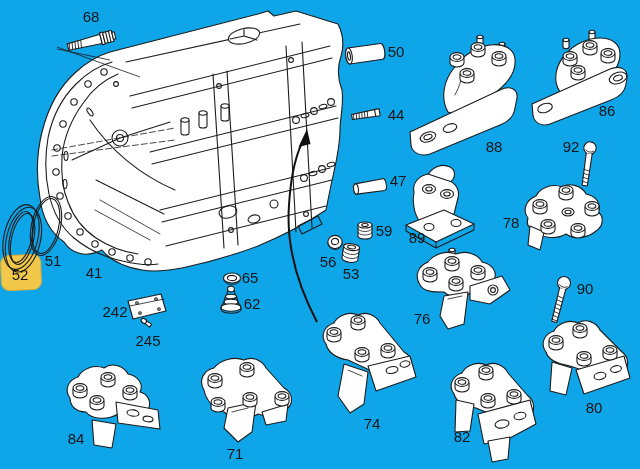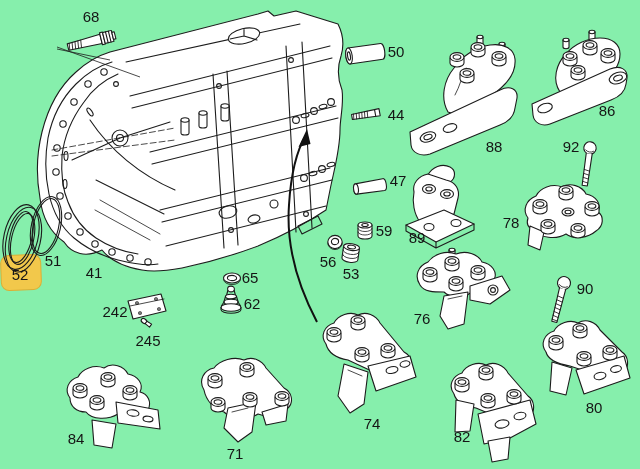--- a/index.html
+++ b/index.html
@@ -1,16 +1,16 @@
 <!DOCTYPE html>
 <html><head>
 <meta charset="utf-8">
 <style>
   html,body{margin:0;padding:0;background:#ffffff;}
-  .stage{position:relative;width:640px;height:469px;background:#86efac;overflow:hidden;
+  .stage{position:relative;width:640px;height:469px;background:#0ea5e9;overflow:hidden;
          font-family:"Liberation Sans",sans-serif;}
   svg{display:block;}
   svg .ln{stroke:#1c1c1c;stroke-width:1.1;fill:none;stroke-linecap:round;stroke-linejoin:round;}
   svg .fw{stroke:#1c1c1c;stroke-width:1.1;fill:#ffffff;stroke-linejoin:round;}
   svg .thin{stroke:#1c1c1c;stroke-width:0.8;fill:none;}
   svg text{font-family:"Liberation Sans",sans-serif;font-size:15px;fill:#151515;}
   svg text.lbl{text-anchor:middle;}
 </style>
 </head>
 <body>

